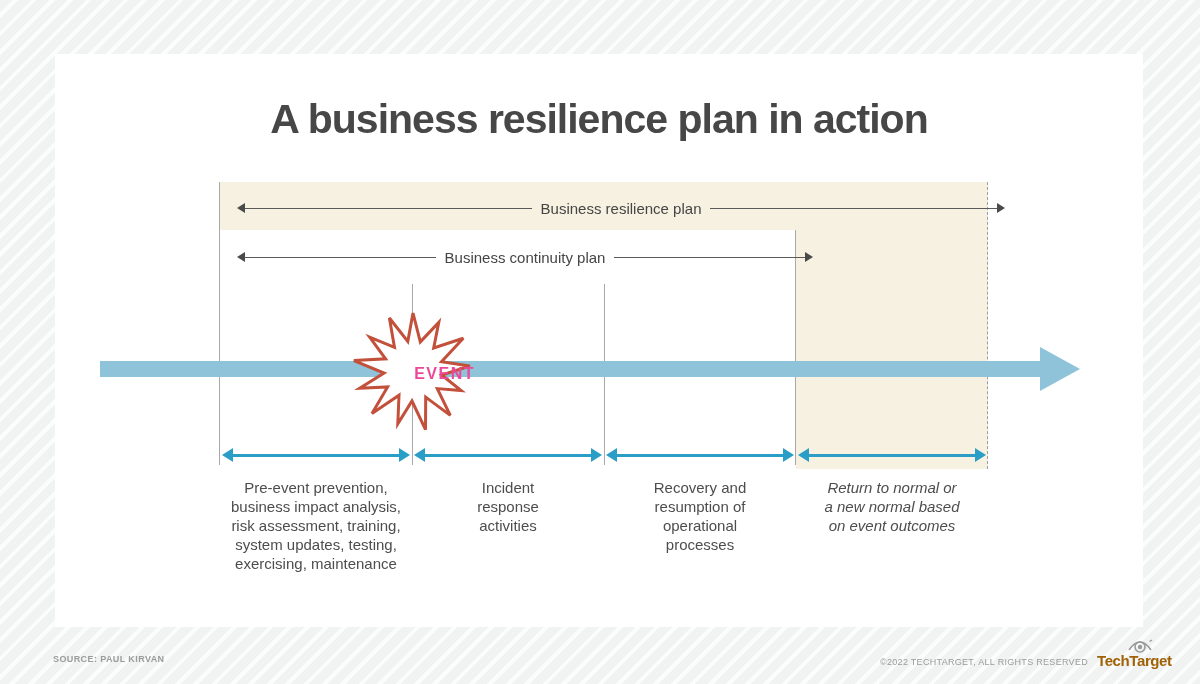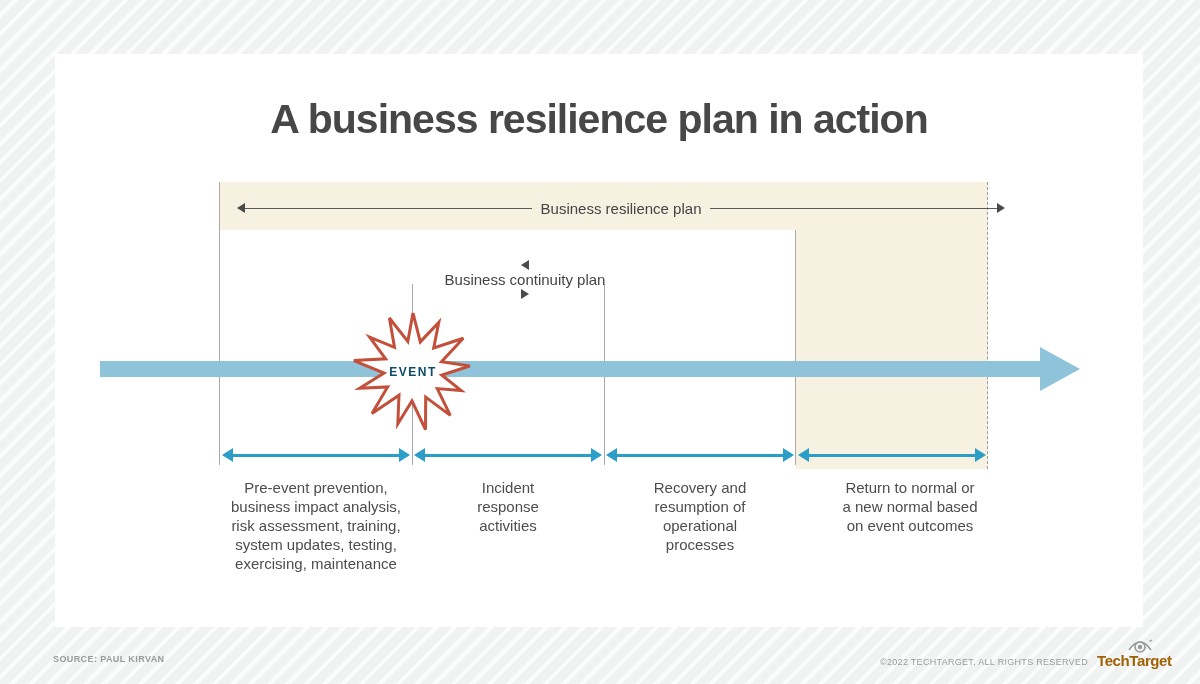--- a/index.html
+++ b/index.html
@@ -33,22 +33,22 @@
   .tri-right-gray { border-top:5px solid transparent; border-bottom:5px solid transparent; border-left:8px solid #4a4a4a; }
   .span-arrow .span-label { padding:0 9px; font-size:15px; color:#454545; white-space:nowrap; }
   
   .main-arrow-band { position:absolute; left:45px; top:307px; width:940px; height:16px; background:#8fc3d9; }
   .main-arrow-head { position:absolute; left:985px; top:293px; width:0; height:0;
     border-top:22px solid transparent; border-bottom:22px solid transparent; border-left:40px solid #8fc3d9; }
   .bau-label { position:absolute; left:41px; top:254px; width:140px; text-align:center;
     font-size:15px; line-height:19px; white-space:pre-line; }
   
   .event-burst { position:absolute; left:296px; top:255px; width:124px; height:126px; }
-  .event-label { position:absolute; left:296px; top:311px; width:124px; text-align:center;
-    font-size:12px; font-weight:bold; letter-spacing:1.5px; color:#0c4a6e; }
+  .event-label { position:absolute; left:296px; top:311px; width:124px; text-align:right;
+    font-size:16px; font-weight:bold; letter-spacing:1.5px; color:#ec4899; }
   
   .phase-arrow { position:absolute; top:394px; height:14px; width:188px; display:flex; align-items:center; }
   .phase-arrow .line { flex:1; height:3px; background:#2b9ec7; }
   .tri-left-teal  { border-top:7px solid transparent; border-bottom:7px solid transparent; border-right:11px solid #2b9ec7; }
   .tri-right-teal { border-top:7px solid transparent; border-bottom:7px solid transparent; border-left:11px solid #2b9ec7; }
   .phase-label { position:absolute; top:424px; width:212px; text-align:center;
     font-size:15px; line-height:19px; color:#4d4d4d; white-space:pre-line; }
   
   .footer-source { position:absolute; left:53px; top:654px; font-size:9px; font-weight:bold;
     color:#9b9b9b; letter-spacing:0.4px; }
@@ -76,21 +76,21 @@
   <div class="vline vline-dashed" style="left:932px; top:128px; height:287px;"></div>
 
   <div class="span-arrow" style="left:165px; top:144px; width:768px;">
     <span class="tri tri-left-gray"></span>
     <span class="line"></span>
     <span class="span-label">Business resilience plan</span>
     <span class="line"></span>
     <span class="tri tri-right-gray"></span>
   </div>
 
-  <div class="span-arrow" style="left:165px; top:206px; width:576px;flex-direction:column;">
+  <div class="span-arrow" style="left:165px; top:193px; width:576px;">
     <span class="tri tri-left-gray"></span>
     <span class="line"></span>
     <span class="span-label">Business continuity plan</span>
     <span class="line"></span>
     <span class="tri tri-right-gray"></span>
   </div>
 
 
   <div class="main-arrow-band"></div>
   <div class="main-arrow-head"></div>
@@ -128,21 +128,21 @@
 risk assessment, training,
 system updates, testing,
 exercising, maintenance</div>
   <div class="phase-label" style="left:347px;">Incident
 response
 activities</div>
   <div class="phase-label" style="left:539px;">Recovery and
 resumption of
 operational
 processes</div>
-  <div class="phase-label" style="left:749px;">Return to normal or
+  <div class="phase-label" style="left:731px;font-style:italic;">Return to normal or
 a new normal based
 on event outcomes</div>
 
 </div>
 
 <div class="footer-source">SOURCE: PAUL KIRVAN</div>
 <div class="footer-copyright">©2022 TECHTARGET, ALL RIGHTS RESERVED</div>
 <div class="brand">
   <span class="eye">
     <svg width="26" height="15" viewBox="0 0 26 15">

